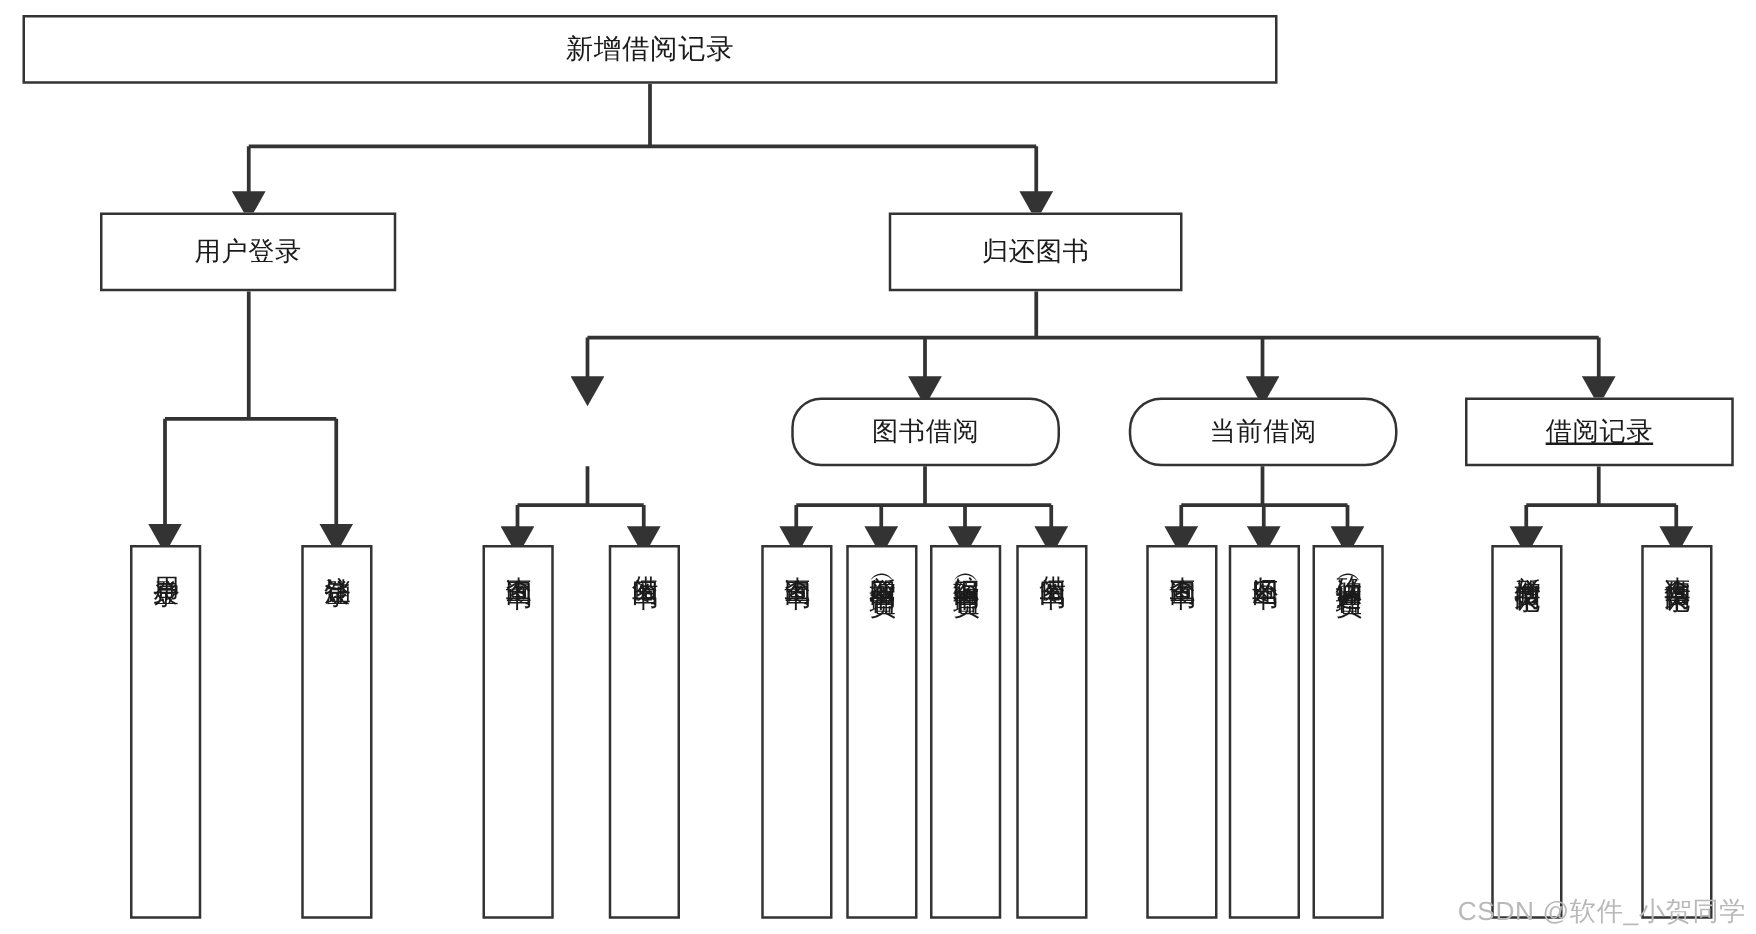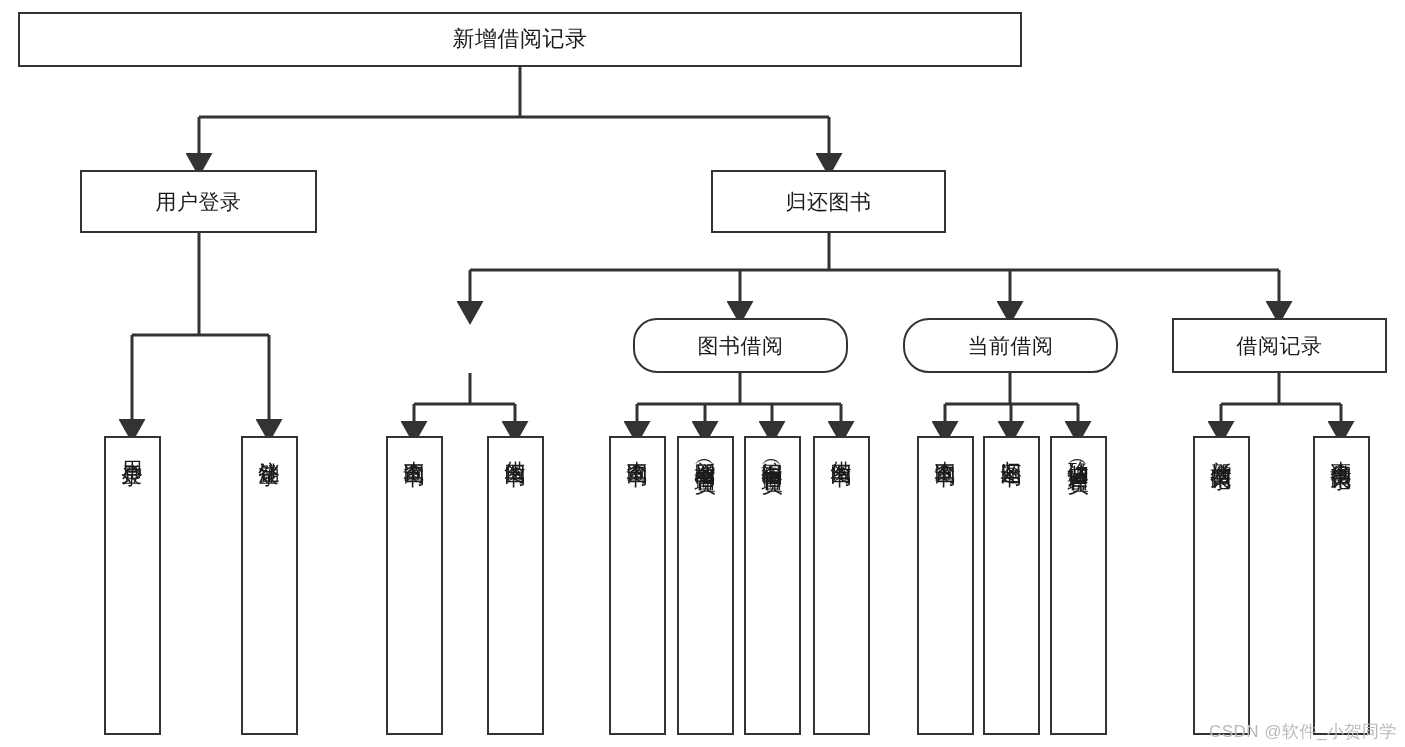--- a/index.html
+++ b/index.html
@@ -53,21 +53,21 @@
     position: absolute;
     left: 0; top: 0;
     width: 1405px;
     height: 747px;
     pointer-events: none;
   }
   .watermark {
     position: absolute;
     right: 8px;
     bottom: 4px;
-    font-size: 17px;
+    font-size: 21px;
     color: #b9b9b9;
     white-space: nowrap;
     letter-spacing: 0.5px;
   }
 </style>
 </head>
 <body>
 
 <div id="canvas">
 
@@ -131,21 +131,21 @@
   <div class="node horiz" style="left:711px; top:170px; width:235px; height:63px;">
     <span class="lbl">归还图书</span>
   </div>
 
   <div class="node horiz" style="left:633px; top:318px; width:215px; height:55px;border-radius:24px;">
     <span class="lbl">图书借阅</span>
   </div>
   <div class="node horiz" style="left:903px; top:318px; width:215px; height:55px;border-radius:26px;">
     <span class="lbl">当前借阅</span>
   </div>
-  <div class="node horiz" style="left:1172px; top:318px; width:215px; height:55px;">
+  <div class="node horiz" style="left:1172px; top:318px; width:215px; height:55px;text-decoration:underline;">
     <span class="lbl">借阅记录</span>
   </div>
 
   <div class="node vert" style="left:104px; top:436px; width:57px; height:299px;">
     <span class="lbl">用户登录</span>
   </div>
   <div class="node vert" style="left:241px; top:436px; width:57px; height:299px;">
     <span class="lbl">注销登录</span>
   </div>
 

